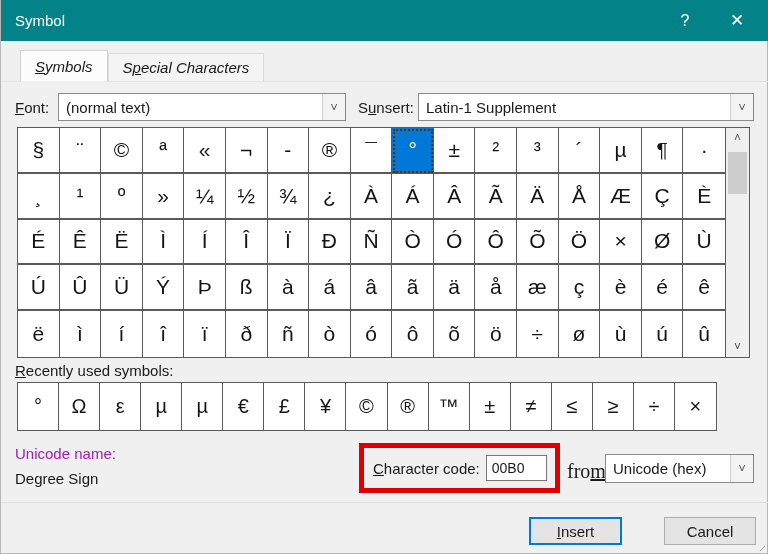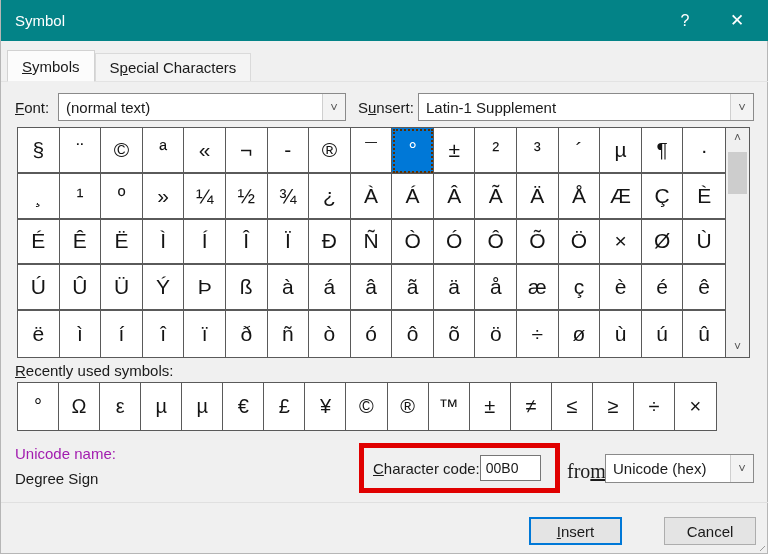--- a/index.html
+++ b/index.html
@@ -8,21 +8,21 @@
   .dialog { position:absolute; inset:0; border:1px solid #b6b6b6; border-top:none; }
 
   
   .titlebar { position:absolute; left:0; top:0; width:768px; height:41px; background:#038387; display:flex; align-items:center; }
   .titlebar .title { color:#ffffff; font-size:15px; margin-left:14px; }
   .cap-btn { position:absolute; top:0; width:44px; height:41px; color:#ffffff; display:flex; align-items:center; justify-content:center; font-size:16px; cursor:default; }
   .cap-help { right:60px; }
   .cap-close { right:8px; font-size:17px; }
 
   
-  .tabstrip { position:absolute; left:0; top:50px; width:768px; height:32px; border-bottom:1px solid #e3e3e3; display:flex; align-items:flex-end; padding-left:6px; }
+  .tabstrip { position:absolute; left:0; top:50px; width:768px; height:32px; border-bottom:1px solid #e3e3e3; display:flex; align-items:flex-end; padding-left:19px;font-style:italic; }
   .tab { font-size:15px; color:#1a1a1a; display:flex; align-items:center; justify-content:center; padding:0 14px; }
   .tab.active { background:#fcfcfc; border:1px solid #d2d2d2; border-bottom:1px solid #f0f0f0; height:32px; margin-bottom:-1px; }
   .tab.inactive { background:#f4f4f4; border:1px solid #dadada; border-bottom:none; height:28px; }
   .u { text-decoration:underline; }
 
   
   .lbl { position:absolute; font-size:15px; color:#1a1a1a; }
   .combo { position:absolute; height:28px; background:#ffffff; border:1px solid #8a8a8a; display:flex; align-items:center; }
   .combo .val { flex:1; font-size:15px; color:#1a1a1a; padding-left:7px; white-space:nowrap; overflow:hidden; }
   .combo .chev { width:23px; height:100%; background:#f3f3f3; border-left:1px solid #cfcfcf; display:flex; align-items:center; justify-content:center; color:#5a5a5a; font-size:13px; }
@@ -46,21 +46,21 @@
   .recentwrap { position:absolute; left:16px; top:382px; width:700px; height:49px; border:1px solid #5a5a5a; background:#ffffff; display:grid; grid-template-columns:repeat(17,1fr); }
   .rcell { border-right:1px solid #5a5a5a; display:flex; align-items:center; justify-content:center; font-size:20px; color:#141414; cursor:default; }
   .recentwrap .rcell:last-child { border-right:none; }
 
   
   .uni-label { position:absolute; left:14px; top:445px; font-size:15px; color:#a21caf; }
   .uni-value { position:absolute; left:14px; top:470px; font-size:15px; color:#1a1a1a; }
 
   .redbox { position:absolute; left:358px; top:443px; width:201px; height:50px; border:5px solid #e00000; display:flex; align-items:center; padding-left:9px; }
   .cc-label { font-size:15px; color:#1a1a1a; white-space:nowrap; }
-  .cc-input { width:61px; height:26px; border:1px solid #767676; background:#ffffff; font-family:"Liberation Sans", sans-serif; font-size:14px; color:#1a1a1a; padding-left:5px; }
+  .cc-input { width:61px; height:26px; margin-left:6px; border:1px solid #767676; background:#ffffff; font-family:"Liberation Sans", sans-serif; font-size:14px; color:#1a1a1a; padding-left:5px; }
 
   .from-label { position:absolute; left:566px; top:460px; font-size:20px; color:#1a1a1a;font-family:Liberation Serif, serif; }
   .from-combo { left:604px; top:454px; width:149px; height:29px; }
 
   
   .footer-divider { position:absolute; left:0; top:502px; width:768px; height:1px; background:#e0e0e0; }
   .btn { position:absolute; top:517px; height:28px; background:#e4e4e4; font-family:"Liberation Sans", sans-serif; font-size:15px; color:#1a1a1a; display:flex; align-items:center; justify-content:center; cursor:default; }
   .btn-insert { left:528px; width:93px; border:2px solid #0078d7; }
   .btn-cancel { left:663px; width:92px; border:1px solid #adadad; }
 

